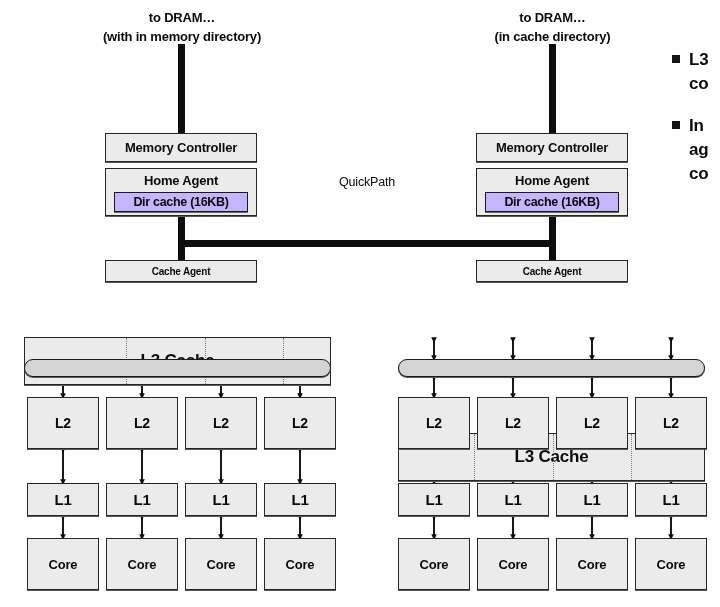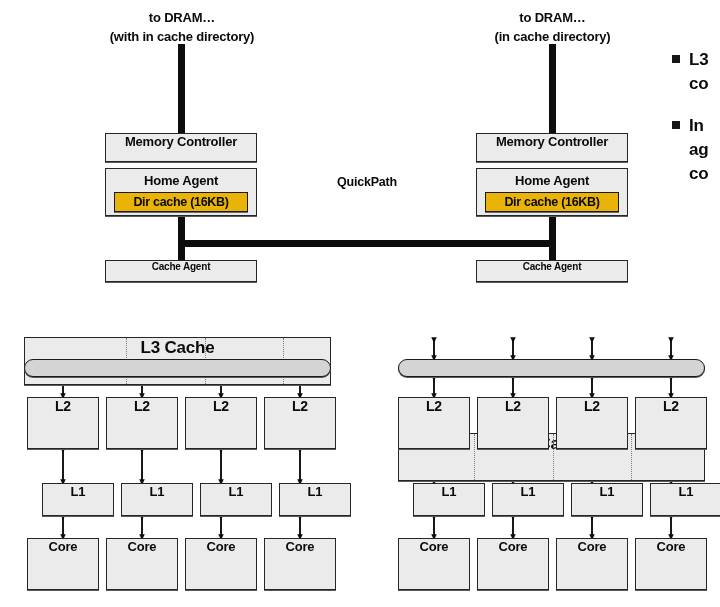--- a/index.html
+++ b/index.html
@@ -35,35 +35,35 @@
     line-height: 19px;
     letter-spacing: -0.2px;
     color: #0a0a0a;
     white-space: nowrap;
   }
   .dram-label .l1t { display: block; }
   .dram-label .l2t { display: block; }
 
   .qpi-label {
     text-align: center;
-    font-weight: bold;
+    font-weight: normal;
     font-size: 12.5px;
     line-height: 19px;
     letter-spacing: -0.2px;
     color: #0a0a0a;
     white-space: nowrap;
   }
   .qpi-label span { display: block; }
 
   
   .box {
     background: #ebebeb;
     border: 1.6px solid #262626;
     display: flex;
-    align-items: flex-start;
+    align-items: center;
     justify-content: center;
     font-weight: bold;
     color: #0a0a0a;
     box-shadow: 0 1px 0 0 #5a5a5a;
   }
   .box-label {
     font-weight: bold;
     letter-spacing: -0.2px;
     white-space: nowrap;
   }
@@ -79,21 +79,21 @@
     text-align: center;
     font-size: 13px;
     font-weight: bold;
     line-height: 20px;
     padding-top: 2px;
     letter-spacing: -0.2px;
     white-space: nowrap;
   }
   .dir-cache {
     margin: 1px 8px 3px 8px;
-    background: #eab308;
+    background: #c4b5fd;
     border: 1.6px solid #1a1a1a;
     text-align: center;
     font-size: 12.5px;
     font-weight: bold;
     line-height: 18px;
     letter-spacing: -0.3px;
     white-space: nowrap;
     box-shadow: 0 1px 0 0 #6a6a6a;
   }
 
@@ -105,21 +105,21 @@
   }
   .l3-divider {
     position: absolute;
     top: 0;
     bottom: 0;
     width: 0;
     border-left: 1.4px dotted #7d7d7d;
   }
 
   .box.l2 { font-size: 14px; }
-  .box.l1 { font-size: 13px; margin-left: 15px; }
+  .box.l1 { font-size: 15px; }
   .box.core { font-size: 13px; }
 
   
   .ringbus {
     background: #d4d4d4;
     border: 1.8px solid #1a1a1a;
     border-radius: 9px;
     box-shadow: 0 1px 0 0 #5a5a5a;
   }
 
@@ -216,21 +216,21 @@
 
       <line x1="434" y1="517" x2="434" y2="537"></line>
       <line x1="513" y1="517" x2="513" y2="537"></line>
       <line x1="592" y1="517" x2="592" y2="537"></line>
       <line x1="671" y1="517" x2="671" y2="537"></line>
     </g>
   </svg>
 
   <div class="abs dram-label" style="left:61px; top:8px; width:242px;">
     <span class="l1t">to DRAM…</span>
-    <span class="l2t">(with in cache directory)</span>
+    <span class="l2t">(with in memory directory)</span>
   </div>
 
   <div class="abs box mem-ctrl" style="left:105px; top:133px; width:152px; height:29px;">
     <span class="box-label">Memory Controller</span>
   </div>
 
   <div class="abs box home-agent" style="left:105px; top:168px; width:152px; height:48px;">
     <div class="home-agent-title">Home Agent</div>
     <div class="dir-cache">Dir cache (16KB)</div>
   </div>

